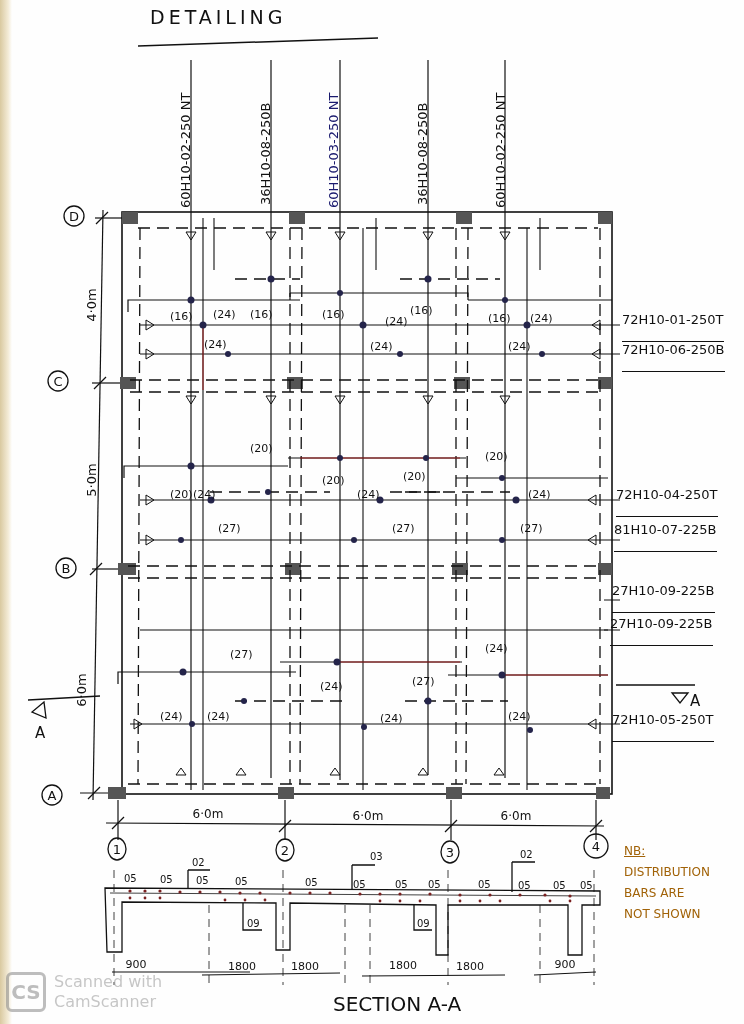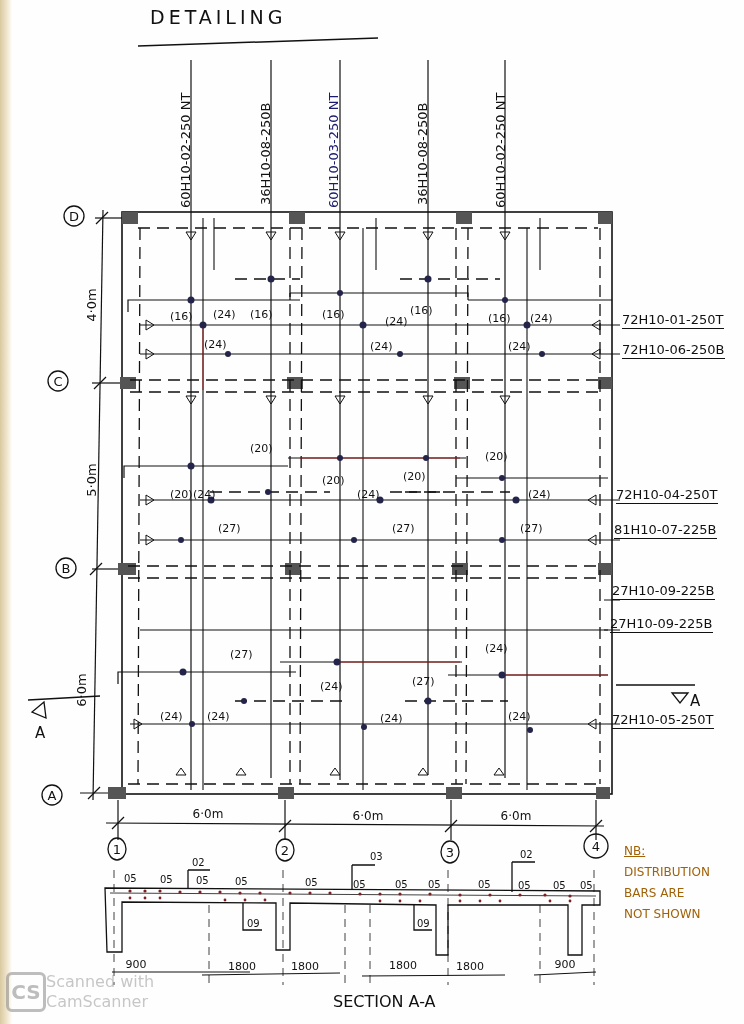--- a/index.html
+++ b/index.html
@@ -4,25 +4,25 @@
 <style>
   html,body{margin:0;padding:0;background:#fff;}
   body{width:744px;height:1024px;position:relative;overflow:hidden;font-family:"DejaVu Sans",sans-serif;}
   .paper{position:absolute;left:0;top:0;width:744px;height:1024px;background:#fefefe;}
   .edge{position:absolute;left:0;top:0;width:12px;height:1024px;background:linear-gradient(90deg,#d9c9a0,#f4ecd8 70%,#fefefe);}
   svg{position:absolute;left:0;top:0;}
   .hand{font-family:"DejaVu Sans",sans-serif;fill:#111;}
   .title{position:absolute;left:150px;top:6px;font-size:19px;letter-spacing:4px;color:#111;font-family:"DejaVu Sans",sans-serif;}
   .vlabel{position:absolute;font-size:13px;color:#111;transform-origin:left top;transform:rotate(-90deg);white-space:nowrap;font-family:"DejaVu Sans",sans-serif;}
   .vlabel.blue{color:#1a1a6e;}
-  .rlabel{position:absolute;font-size:13px;color:#111;white-space:nowrap;font-family:"DejaVu Sans",sans-serif;border-bottom:1px solid #111;padding-bottom:1px;}
+  .rlabel{position:absolute;font-size:13px;color:#111;white-space:nowrap;font-family:"DejaVu Sans",sans-serif;border-bottom:1px solid #111;padding-bottom:14px;}
   .note{position:absolute;left:624px;top:825px;font-size:12px;line-height:21px;color:#a16207;font-family:"DejaVu Sans",sans-serif;margin-top:16px;}
   .note .hdr{text-decoration:underline;}
-  .section-title{position:absolute;left:333px;top:992px;font-size:16px;color:#111;font-family:"DejaVu Sans",sans-serif;}
-  .wm{position:absolute;left:6px;top:972px;display:flex;align-items:center;gap:0;opacity:.55;}
+  .section-title{position:absolute;left:333px;top:992px;font-size:20px;color:#111;font-family:"DejaVu Sans",sans-serif;}
+  .wm{position:absolute;left:6px;top:972px;display:flex;align-items:center;gap:8px;opacity:.55;}
   .wm .logo{width:40px;height:40px;border:3px solid #888;border-radius:6px;color:#888;font-weight:bold;font-size:20px;display:flex;align-items:center;justify-content:center;box-sizing:border-box;}
   .wm .txt{color:#999;font-size:16px;line-height:20px;}
 </style>
 </head>
 <body>
 
 <div class="paper">
   <div class="edge"></div>
 
   <div class="title">DETAILING</div>

